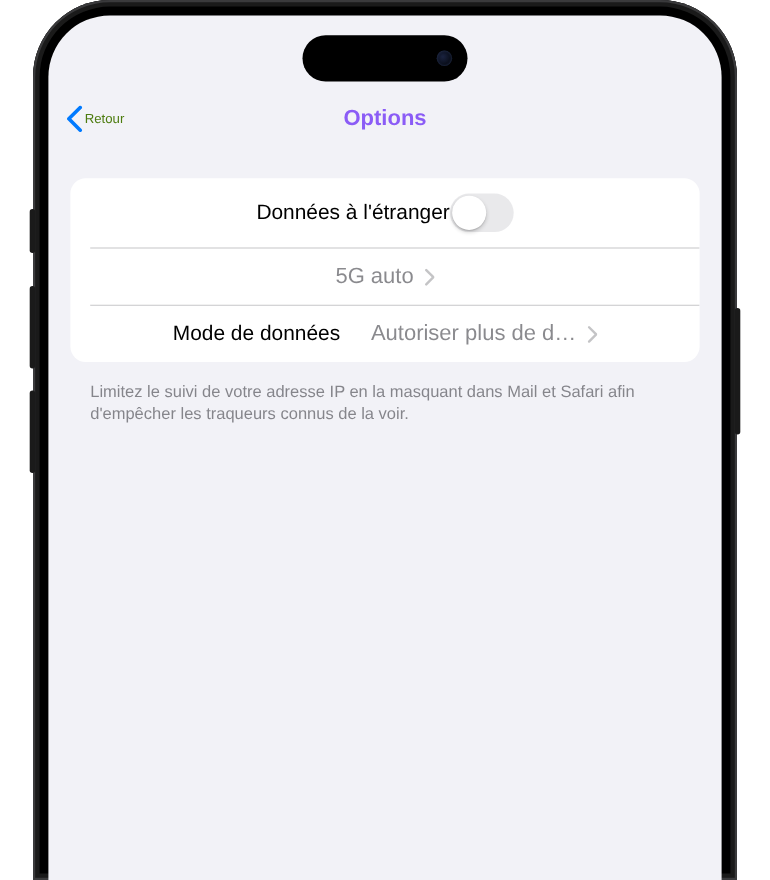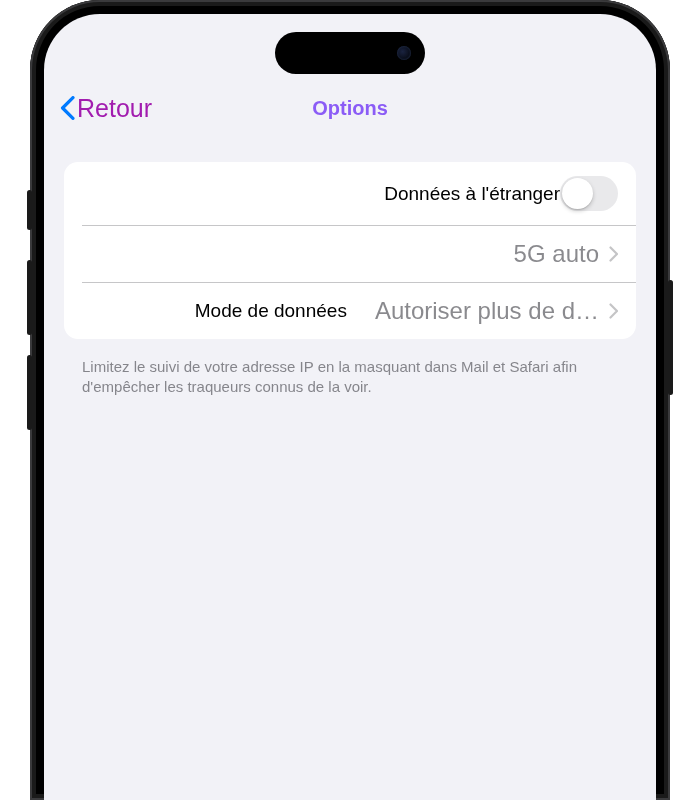--- a/index.html
+++ b/index.html
@@ -87,22 +87,22 @@
     .nav-bar {
       height: 60px;
       display: flex;
       align-items: center;
       position: relative;
       padding: 0 10px;
     }
     .back-button {
       display: flex;
       align-items: center;
-      color: #a21caf;
-      font-size: 25px;
+      color: #4d7c0f;
+      font-size: 12px;
       gap: 2px;
       cursor: pointer;
       padding: 6px;
     }
     .back-chevron svg { display: block; }
     .nav-title {
       position: absolute;
       left: 50%;
       transform: translateX(-50%);
       font-size: 20px;
@@ -114,21 +114,21 @@
     }
     .section {
       background: #fff;
       border-radius: 14px;
       overflow: hidden;
       margin-bottom: 38px;
     }
     .row {
       display: flex;
       align-items: center;
-      justify-content: flex-end;
+      justify-content: center;
       padding: 14px 18px;
       min-height: 52px;
       font-size: 19px;
       color: #000;
     }
     .row + .row {
       border-top: 0.5px solid rgba(60,60,67,0.29);
       margin-left: 18px;
       padding-left: 0;
     }
@@ -138,21 +138,21 @@
     }
     .row-label {
       flex-shrink: 0;
       white-space: nowrap;
     }
     .row-right {
       display: flex;
       align-items: center;
       gap: 10px;
       color: rgba(60,60,67,0.6);
-      font-size: 24px;
+      font-size: 20px;
       min-width: 0;
     }
     .row-value {
       white-space: nowrap;
       overflow: hidden;
       text-overflow: ellipsis;
       max-width: 260px;
     }
     .chevron-right svg { display: block; }
     .toggle {

